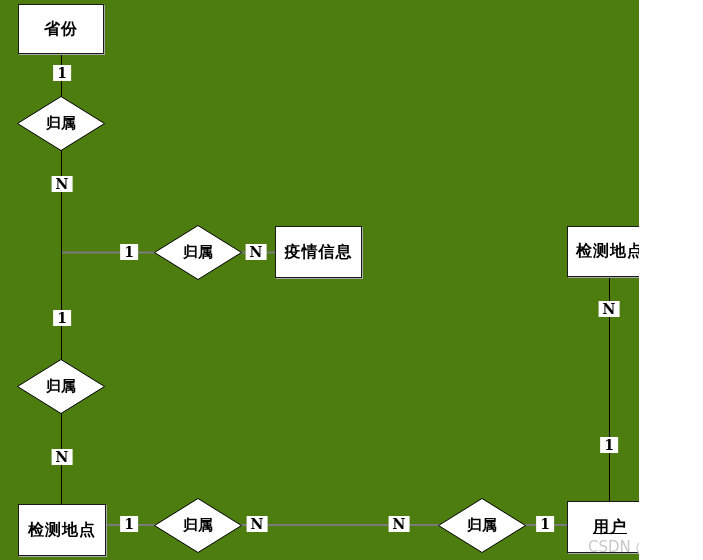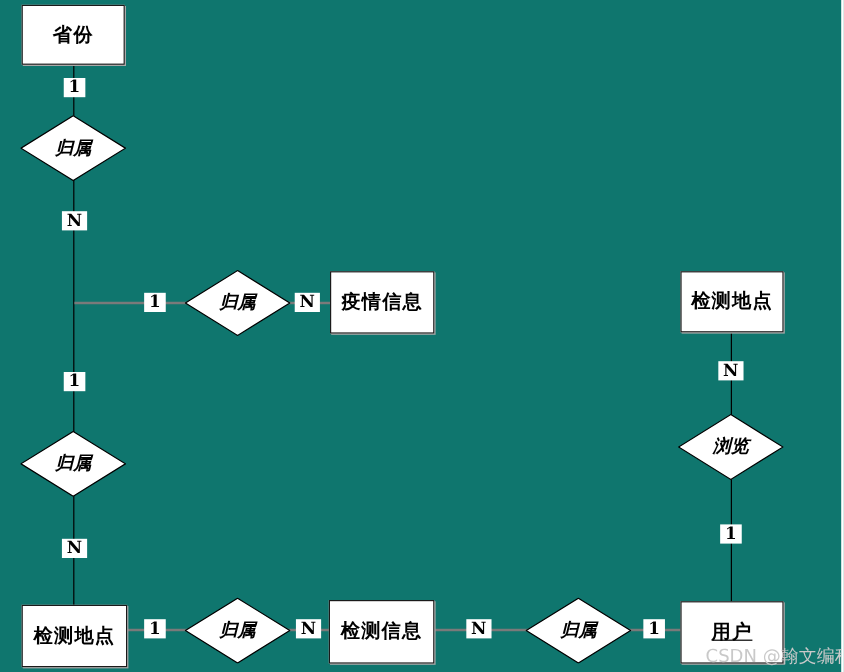--- a/index.html
+++ b/index.html
@@ -1,20 +1,20 @@
 <!DOCTYPE html>
 <html><head>
 <meta charset="utf-8">
 <style>
   html, body { margin: 0; padding: 0; background: #ffffff; }
   .canvas {
     position: relative;
-    width: 701px;
+    width: 639px;
     height: 560px;
-    background: #0f766e;
+    background: #4d7c0f;
     font-family: "DejaVu Serif", "Liberation Serif", serif;
     overflow: hidden;
   }
   .wires { position: absolute; left: 0; top: 0; z-index: 0; }
   .entity {
     position: absolute;
     z-index: 2;
     background: #ffffff;
     border: 1px solid #1a1a1a;
     box-shadow: 1px 1px 0 #a9a9a9;
@@ -25,21 +25,20 @@
     font-size: 16px;
     color: #000000;
     letter-spacing: 1px;
     box-sizing: border-box;
   }
   .diamond {
     position: absolute;
     z-index: 2;
     width: 88px;
     height: 55px;
-    font-style: italic;
   }
   .diamond svg { position: absolute; left: 0; top: 0; }
   .diamond .dlabel {
     position: absolute;
     left: 0; top: 0; right: 0; bottom: 0;
     display: flex;
     align-items: center;
     justify-content: center;
     font-weight: bold;
     font-size: 15px;
@@ -88,23 +87,20 @@
   </div>
   <div class="entity" style="left:275px; top:226px; width:87px; height:52px;">
     <span>疫情信息</span>
   </div>
   <div class="entity" style="left:567px; top:226px; width:86px; height:51px;">
     <span>检测地点</span>
   </div>
   <div class="entity" style="left:18px; top:504px; width:88px; height:52px;">
     <span>检测地点</span>
   </div>
-  <div class="entity" style="left:274px; top:500px; width:88px; height:53px;">
-    <span>检测信息</span>
-  </div>
   <div class="entity" style="left:567px; top:501px; width:86px; height:52px;text-decoration:underline;">
     <span>用户</span>
   </div>
 
   <div class="diamond" style="left:17px; top:96px;">
     <svg width="88" height="55" viewBox="0 0 88 55">
       <polygon points="44,0.5 87.5,27.5 44,54.5 0.5,27.5" fill="#ffffff" stroke="#000000" stroke-width="1"></polygon>
     </svg>
     <span class="dlabel">归属</span>
   </div>
@@ -112,26 +108,20 @@
     <svg width="88" height="55" viewBox="0 0 88 55">
       <polygon points="44,0.5 87.5,27.5 44,54.5 0.5,27.5" fill="#ffffff" stroke="#000000" stroke-width="1"></polygon>
     </svg>
     <span class="dlabel">归属</span>
   </div>
   <div class="diamond" style="left:17px; top:359px;">
     <svg width="88" height="55" viewBox="0 0 88 55">
       <polygon points="44,0.5 87.5,27.5 44,54.5 0.5,27.5" fill="#ffffff" stroke="#000000" stroke-width="1"></polygon>
     </svg>
     <span class="dlabel">归属</span>
-  </div>
-  <div class="diamond" style="left:565px; top:345px;">
-    <svg width="88" height="55" viewBox="0 0 88 55">
-      <polygon points="44,0.5 87.5,27.5 44,54.5 0.5,27.5" fill="#ffffff" stroke="#000000" stroke-width="1"></polygon>
-    </svg>
-    <span class="dlabel">浏览</span>
   </div>
   <div class="diamond" style="left:154px; top:498px;">
     <svg width="88" height="55" viewBox="0 0 88 55">
       <polygon points="44,0.5 87.5,27.5 44,54.5 0.5,27.5" fill="#ffffff" stroke="#000000" stroke-width="1"></polygon>
     </svg>
     <span class="dlabel">归属</span>
   </div>
   <div class="diamond" style="left:438px; top:498px;">
     <svg width="88" height="55" viewBox="0 0 88 55">
       <polygon points="44,0.5 87.5,27.5 44,54.5 0.5,27.5" fill="#ffffff" stroke="#000000" stroke-width="1"></polygon>

